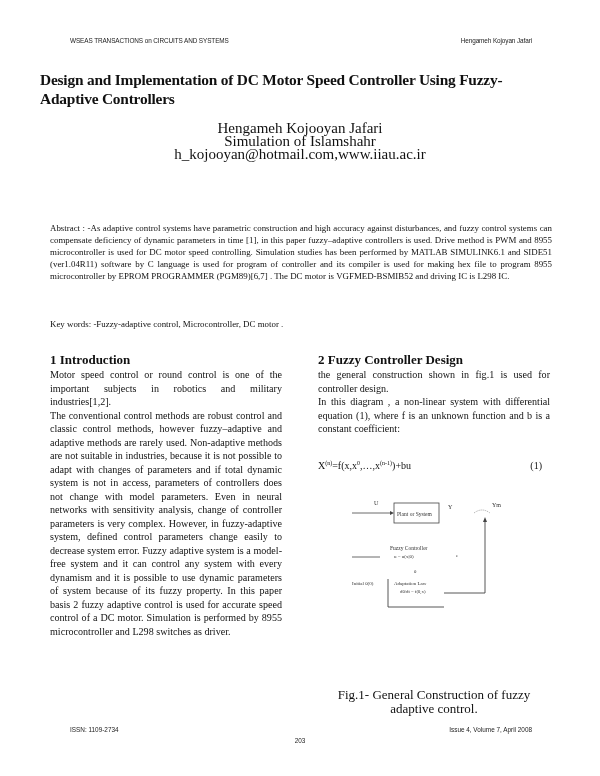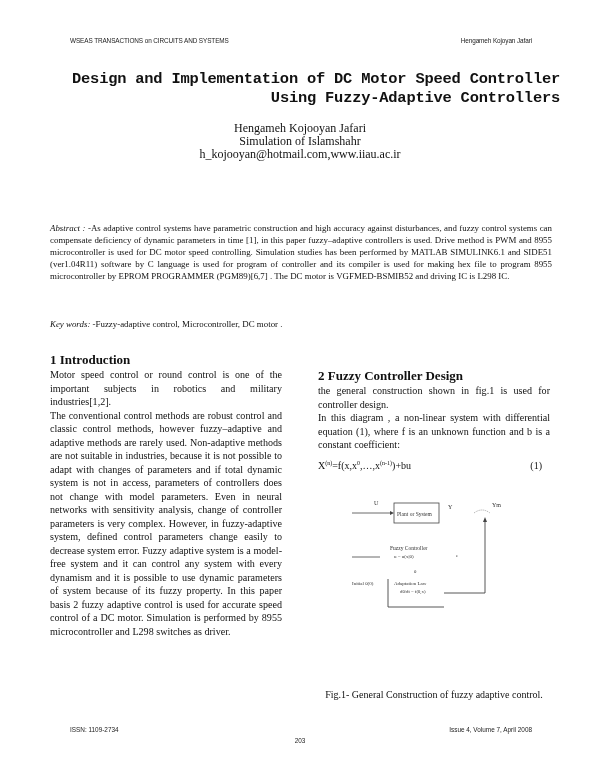--- a/index.html
+++ b/index.html
@@ -1,34 +1,34 @@
 <!DOCTYPE html>
 <html><head>
   <meta charset="utf-8">
   <style>
     html, body { margin: 0; padding: 0; background: #ffffff; }
     body { width: 600px; height: 776px; position: relative; overflow: hidden; color: #111; font-family: "Liberation Serif", serif; }
     .running-head { position: absolute; top: 37px; font-family: "Liberation Sans", sans-serif; font-size: 6.4px; color: #222; letter-spacing: -0.1px; }
     .rh-left { left: 70px; }
     .rh-right { right: 68px; }
-    .title { position: absolute; top: 70px; left: 40px; width: 520px; text-align: right; font-weight: bold; font-size: 15.4px; line-height: 19px; letter-spacing: -0.2px; font-family: Liberation Mono, monospace; }
-    .authors { position: absolute; top: 122px; left: 40px; width: 520px; text-align: center; font-size: 12px; line-height: 13.1px; }
+    .title { position: absolute; top: 70px; left: 40px; width: 520px; text-align: left; font-weight: bold; font-size: 15.4px; line-height: 19px; letter-spacing: -0.2px; }
+    .authors { position: absolute; top: 122px; left: 40px; width: 520px; text-align: center; font-size: 15px; line-height: 13.1px; }
     .abstract { position: absolute; top: 222px; left: 50px; width: 502px; font-size: 8.9px; line-height: 12.1px; text-align: justify; }
-    .abstract .lbl, .keywords .lbl { font-style: italic; }
+    .abstract .lbl, .keywords .lbl { }
     .keywords { position: absolute; top: 319px; left: 50px; width: 502px; font-size: 8.9px; }
     .col { position: absolute; font-size: 10.1px; line-height: 13.5px; text-align: justify; }
     .col-left { top: 352px; left: 50px; width: 232px; }
-    .col-right { top: 352px; left: 318px; width: 232px; margin-top: 16px; }
+    .col-right { top: 352px; left: 318px; width: 232px; }
     .sec-h { font-weight: bold; font-size: 13px; line-height: 15px; margin: 0 0 1px 0; text-align: left; }
     .col p { margin: 0; }
     .eq { position: absolute; top: 460px; left: 318px; width: 232px; font-size: 10px; }
     .eq .eqnum { position: absolute; right: 8px; top: 0; }
     .eq sup { font-size: 6px; }
     .figure { position: absolute; top: 495px; left: 352px; width: 190px; height: 150px; }
-    .fig-caption { position: absolute; top: 688px; left: 318px; width: 232px; text-align: center; font-size: 10px; line-height: 13.5px; }
+    .fig-caption { position: absolute; top: 688px; left: 318px; width: 232px; text-align: center; font-size: 13px; line-height: 13.5px; }
     .footer { position: absolute; top: 726px; font-family: "Liberation Sans", sans-serif; font-size: 6.4px; color: #222; }
     .ft-left { left: 70px; }
     .ft-right { right: 68px; }
     .page-num { position: absolute; top: 737px; left: 0; width: 600px; text-align: center; font-family: "Liberation Sans", sans-serif; font-size: 6.4px; color: #222; }
     .figtext { font-family: "Liberation Serif", serif; fill: #333; }
   </style>
 </head>
 <body>
 
 <div class="running-head rh-left">WSEAS TRANSACTIONS on CIRCUITS AND SYSTEMS</div>

